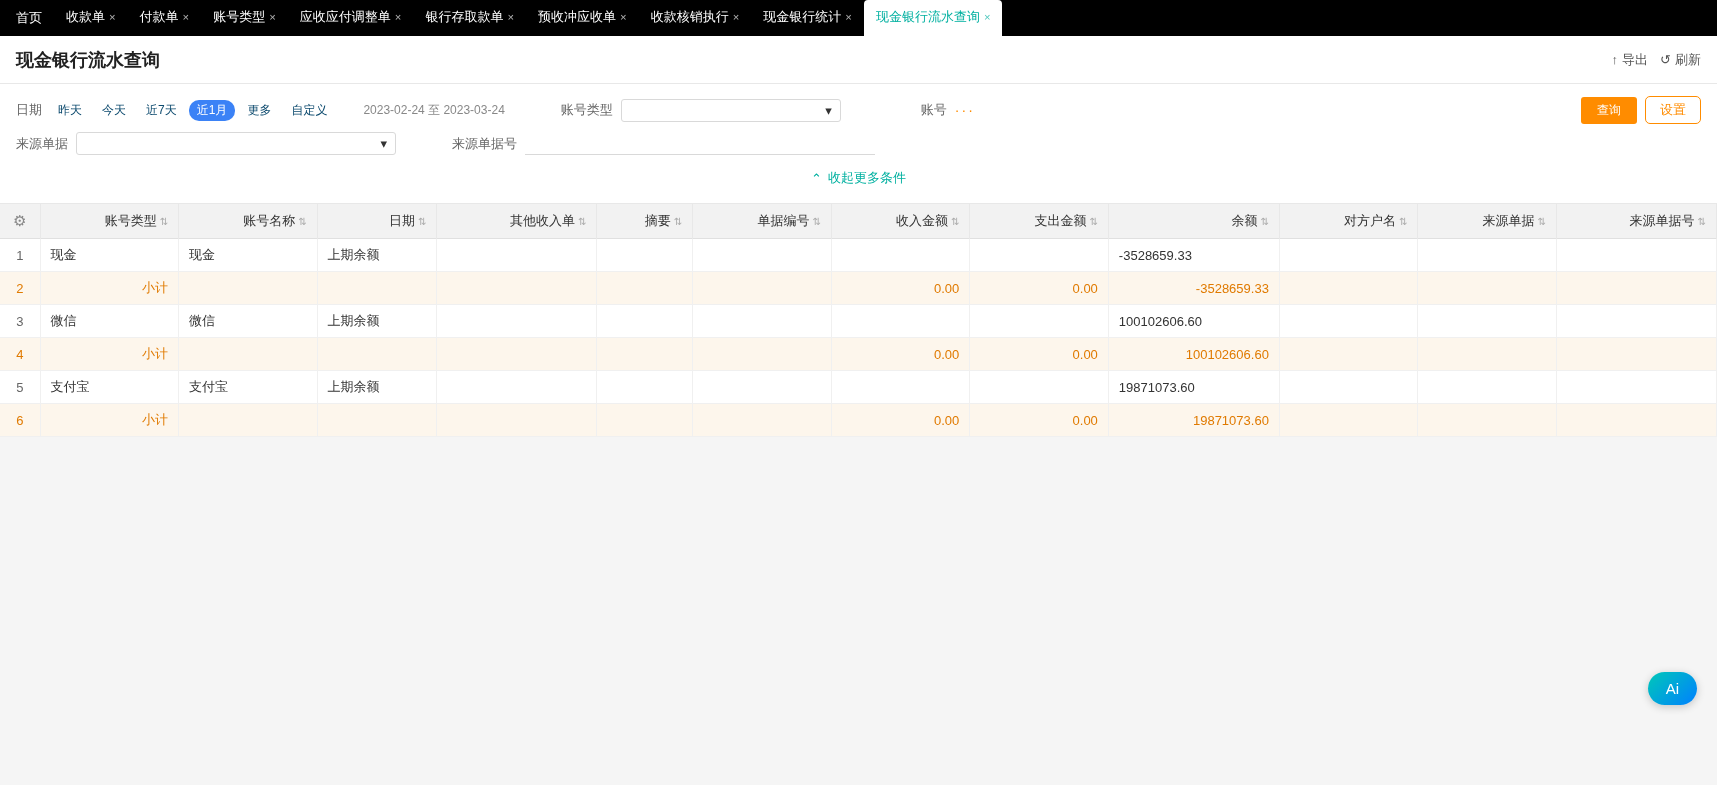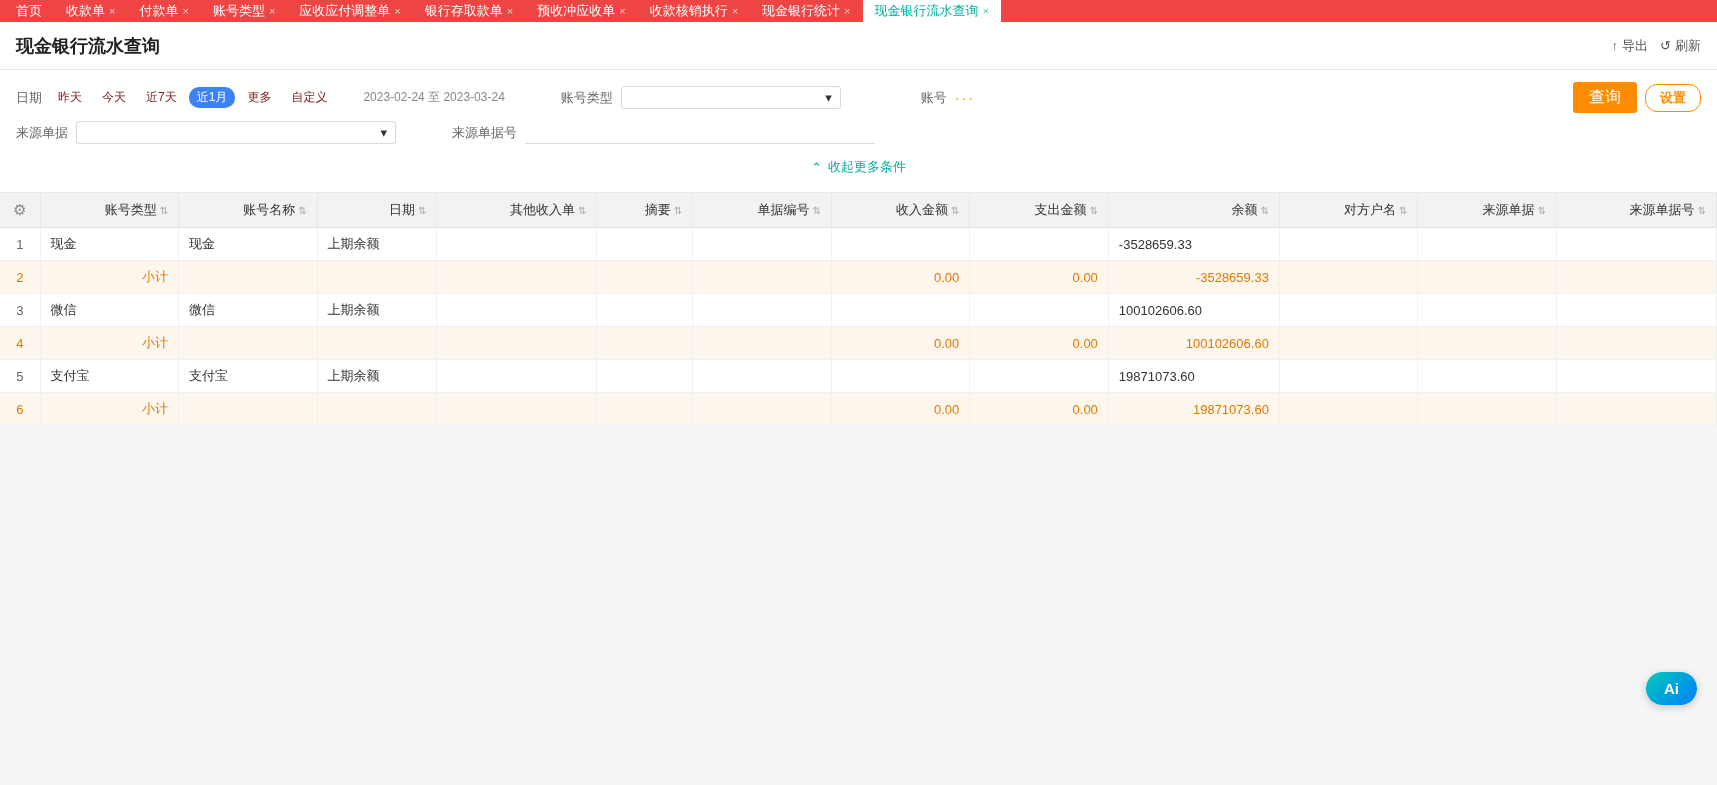--- a/index.html
+++ b/index.html
@@ -1,23 +1,23 @@
 <!DOCTYPE html>
 <html><head>
   <meta charset="utf-8">
   <style>
     * { box-sizing: border-box; margin: 0; padding: 0; }
     body { font-family: 'Microsoft YaHei', Arial, sans-serif; font-size: 13px; background: #f5f5f5; color: #333; }
 
     
     .top-nav {
-      background: #ef4444;
-      display: flex;
-      align-items: center;
-      height: 22px;
+      background: #000000;
+      display: flex;
+      align-items: center;
+      height: 36px;
       padding: 0 4px;
       overflow: hidden;
     }
     .nav-item {
       color: #fff;
       padding: 0 12px;
       height: 36px;
       line-height: 36px;
       cursor: pointer;
       white-space: nowrap;
@@ -84,21 +84,21 @@
     .date-options {
       display: flex;
       align-items: center;
       gap: 4px;
     }
     .date-btn {
       padding: 2px 8px;
       border-radius: 3px;
       cursor: pointer;
       font-size: 12px;
-      color: #7f1d1d;
+      color: #0c4a6e;
     }
     .date-btn.active {
       background: #3b82f6;
       color: #fff;
       border-radius: 10px;
     }
     .date-range {
       font-size: 12px;
       color: #888;
       margin-left: 20px;
@@ -136,31 +136,30 @@
       font-size: 14px;
       letter-spacing: 2px;
     }
     .query-btn {
       background: #ff8c00;
       color: #fff;
       border: none;
       padding: 5px 16px;
       border-radius: 3px;
       cursor: pointer;
-      font-size: 16px;
+      font-size: 12px;
     }
     .settings-btn {
       background: #fff;
       color: #ff8c00;
       border: 1px solid #ff8c00;
       padding: 4px 14px;
-      border-radius: 12px;
-      cursor: pointer;
-      font-size: 13px;
-      font-weight: bold;
+      border-radius: 5px;
+      cursor: pointer;
+      font-size: 13px;
     }
     .collapse-bar {
       display: flex;
       justify-content: center;
       align-items: center;
       gap: 6px;
       color: #00b0a0;
       cursor: pointer;
       font-size: 13px;
       padding: 6px 0 4px;
@@ -216,34 +215,34 @@
     
     .ai-badge {
       position: fixed;
       right: 20px;
       bottom: 80px;
       background: linear-gradient(135deg, #00c8b8, #0080ff);
       color: #fff;
       border-radius: 24px;
       padding: 8px 18px;
       font-size: 15px;
-      font-weight: bold;
+      font-weight: normal;
       cursor: pointer;
       box-shadow: 0 2px 8px rgba(0,0,0,0.2);
     }
   </style>
 </head>
 <body>
 
 <div class="top-nav">
   <div class="nav-item nav-home">
     <span>首页</span>
   </div>
 
-  <div id="nav-tabs" style="display:flex;">
+  <div id="nav-tabs" style="display:flex;font-family:Liberation Mono, monospace;">
       <div class="nav-item">
         <span>收款单</span>
         <span class="close">×</span>
       </div>
       <div class="nav-item">
         <span>付款单</span>
         <span class="close">×</span>
       </div>
       <div class="nav-item">
         <span>账号类型</span>

